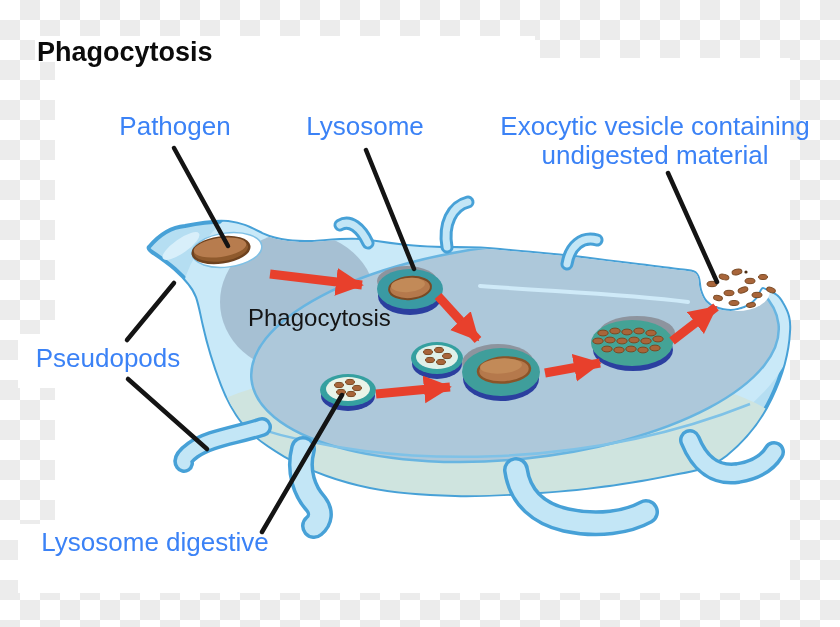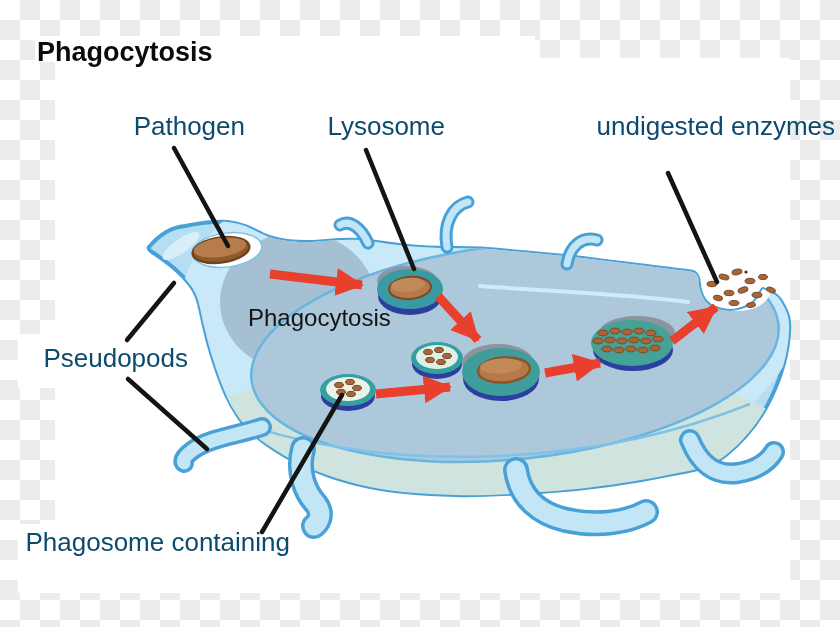--- a/index.html
+++ b/index.html
@@ -5,22 +5,22 @@
   html,body{margin:0;padding:0;}
   body{
     width:840px;height:627px;position:relative;overflow:hidden;
     font-family:"Liberation Sans", sans-serif;
     background-color:#ffffff;
     background-image:conic-gradient(#ececec 25%, #ffffff 0 50%, #ececec 0 75%, #ffffff 0);
     background-size:40px 40px;
   }
   .paper{position:absolute;background:#ffffff;}
   .lbl{
-    position:absolute;color:#0c4a6e;font-size:26px;line-height:29px;
-    text-align:right;white-space:nowrap;
+    position:absolute;color:#3b82f6;font-size:26px;line-height:29px;
+    text-align:center;white-space:nowrap;
   }
   #title{
     position:absolute;left:37px;top:37px;font-size:27px;font-weight:bold;
     color:#0b0b0b;white-space:nowrap;
   }
   #lbl-process{position:absolute;left:248px;top:304px;font-size:24px;color:#141414;white-space:nowrap;}
   #art{position:absolute;left:0;top:0;}
 </style>
 </head>
 <body>
@@ -201,22 +201,23 @@
   </g>
 </svg>
 
 <div id="title">Phagocytosis</div>
 
 <div class="lbl" style="left:105px;top:112px;width:140px;">Pathogen</div>
 
 <div class="lbl" style="left:285px;top:112px;width:160px;">Lysosome</div>
 
 <div class="lbl" style="left:475px;top:112px;width:360px;">
-  <div>undigested enzymes</div>
+  <div>Exocytic vesicle containing</div>
+  <div>undigested material</div>
 </div>
 
 <div id="lbl-process">Phagocytosis</div>
 
 <div class="lbl" style="left:28px;top:344px;width:160px;">Pseudopods</div>
 
 <div class="lbl" style="left:20px;top:528px;width:270px;">
-  <div>Phagosome containing</div>
+  <div>Lysosome digestive</div>
 </div>
 
 </body></html>

